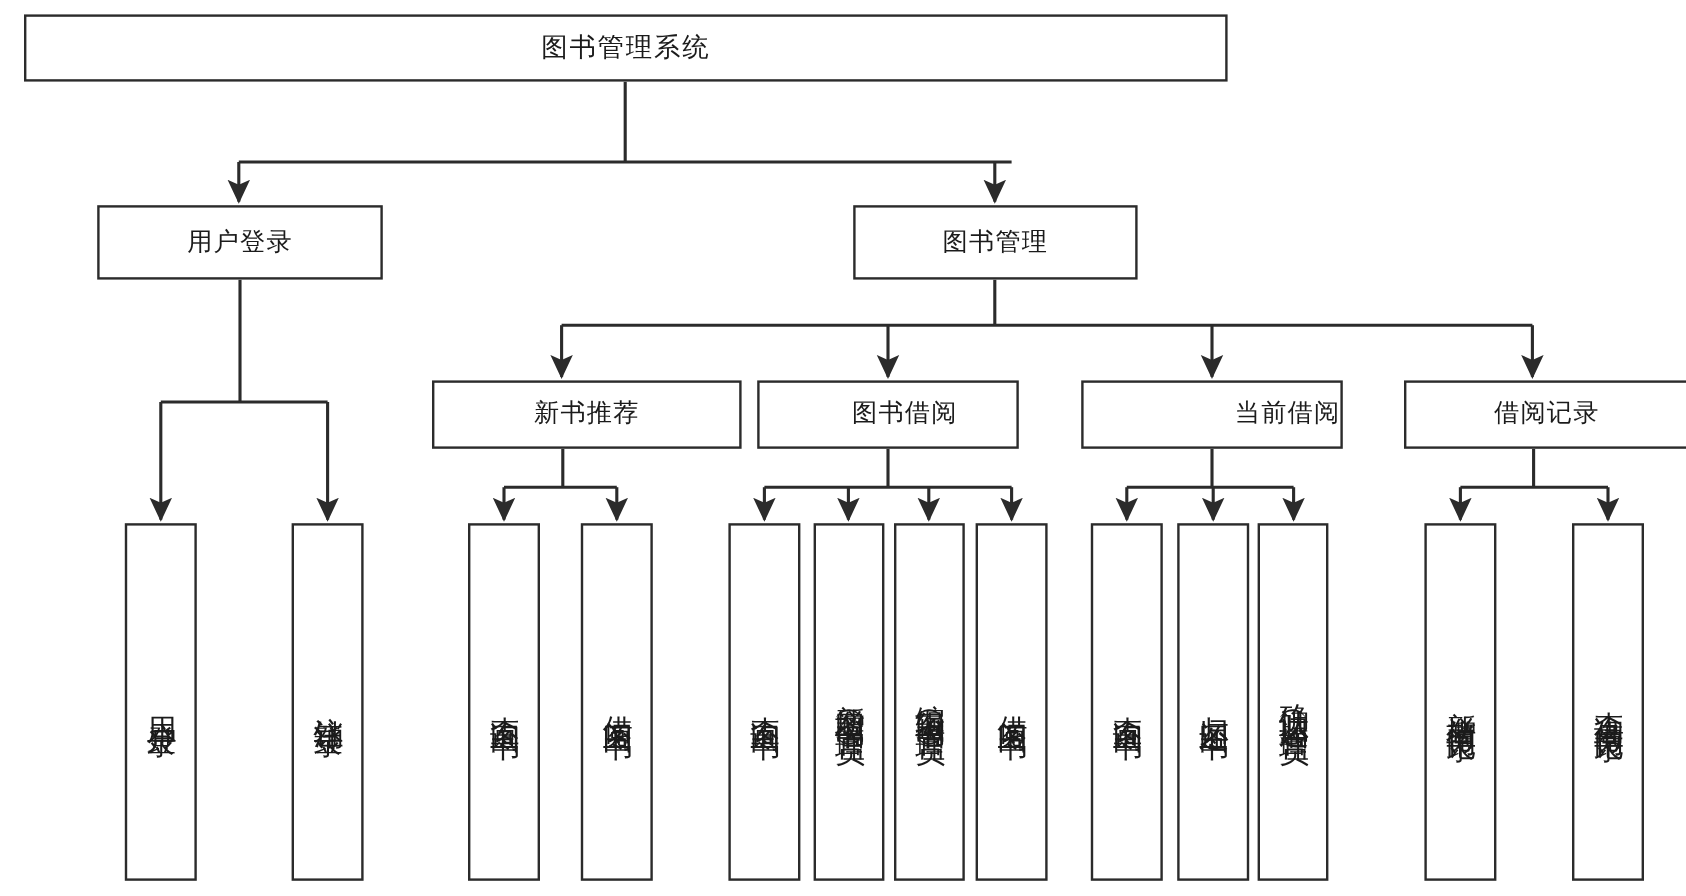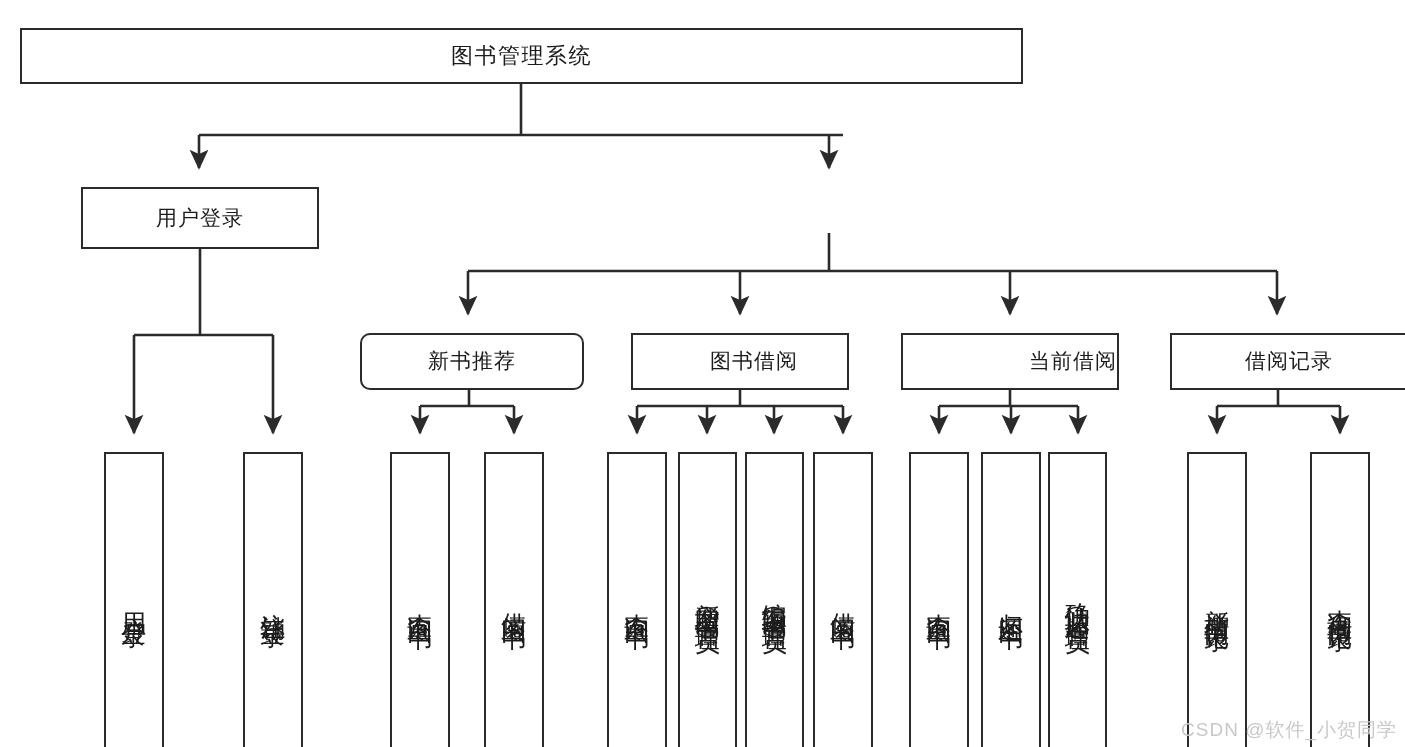--- a/index.html
+++ b/index.html
@@ -18,21 +18,20 @@
   
   .node{
     position:absolute;
     box-sizing:border-box;
     background:#ffffff;
     border:2.5px solid #2b2b2b;
     display:flex;
     align-items:center;
     justify-content:center;
     color:#1b1b1b;
-    margin-top:16px;
   }
   .node .lbl{
     display:block;
     text-align:center;
     line-height:1.18;
     white-space:pre;
   }
   
   .h-node .lbl{font-size:21px;letter-spacing:1px;}
   .root .lbl{font-size:22px;letter-spacing:1.5px;}
@@ -114,22 +113,25 @@
     </g>
   </svg>
 
   <div class="node h-node root" id="n-root" style="left: 20px; top: 12px; width: 1003px; height: 56px;">
     <span class="lbl">图书管理系统</span>
   </div>
 
   <div class="node h-node" id="n-user_login" style="left: 81px; top: 171px; width: 238px; height: 62px;">
     <span class="lbl">用户登录</span>
   </div>
+  <div class="node h-node" id="n-book_mgmt" style="left: 711px; top: 171px; width: 237px; height: 62px;">
+    <span class="lbl">图书管理</span>
+  </div>
 
-  <div class="node h-node" id="n-new_rec" style="left: 360px; top: 317px; width: 224px; height: 57px; border-radius: 10px;">
+  <div class="node h-node" id="n-new_rec" style="left: 360px; top: 317px; width: 258px; height: 57px;">
     <span class="lbl">新书推荐</span>
   </div>
   <div class="node h-node" id="n-borrow" style="left: 631px; top: 317px; width: 218px; height: 57px; padding-left: 28px;">
     <span class="lbl">图书借阅</span>
   </div>
   <div class="node h-node" id="n-current" style="left: 901px; top: 317px; width: 218px; height: 57px; justify-content: flex-end;">
     <span class="lbl">当前借阅</span>
   </div>
   <div class="node h-node" id="n-records" style="left: 1170px; top: 317px; width: 238px; height: 57px;">
     <span class="lbl">借阅记录</span>
@@ -172,15 +174,14 @@
     <span class="lbl">确认归还（管理员）</span>
   </div>
 
   <div class="node leaf" id="n-leaf_12" style="left: 1187px; top: 436px; width: 60px; height: 298px;">
     <span class="lbl">新增借阅记录</span>
   </div>
   <div class="node leaf" id="n-leaf_13" style="left: 1310px; top: 436px; width: 60px; height: 298px;">
     <span class="lbl">查询借阅记录</span>
   </div>
 
-  <div id="watermark">CSDN @软件_小贺同学</div>
 
 </div>
 
 </body></html>

